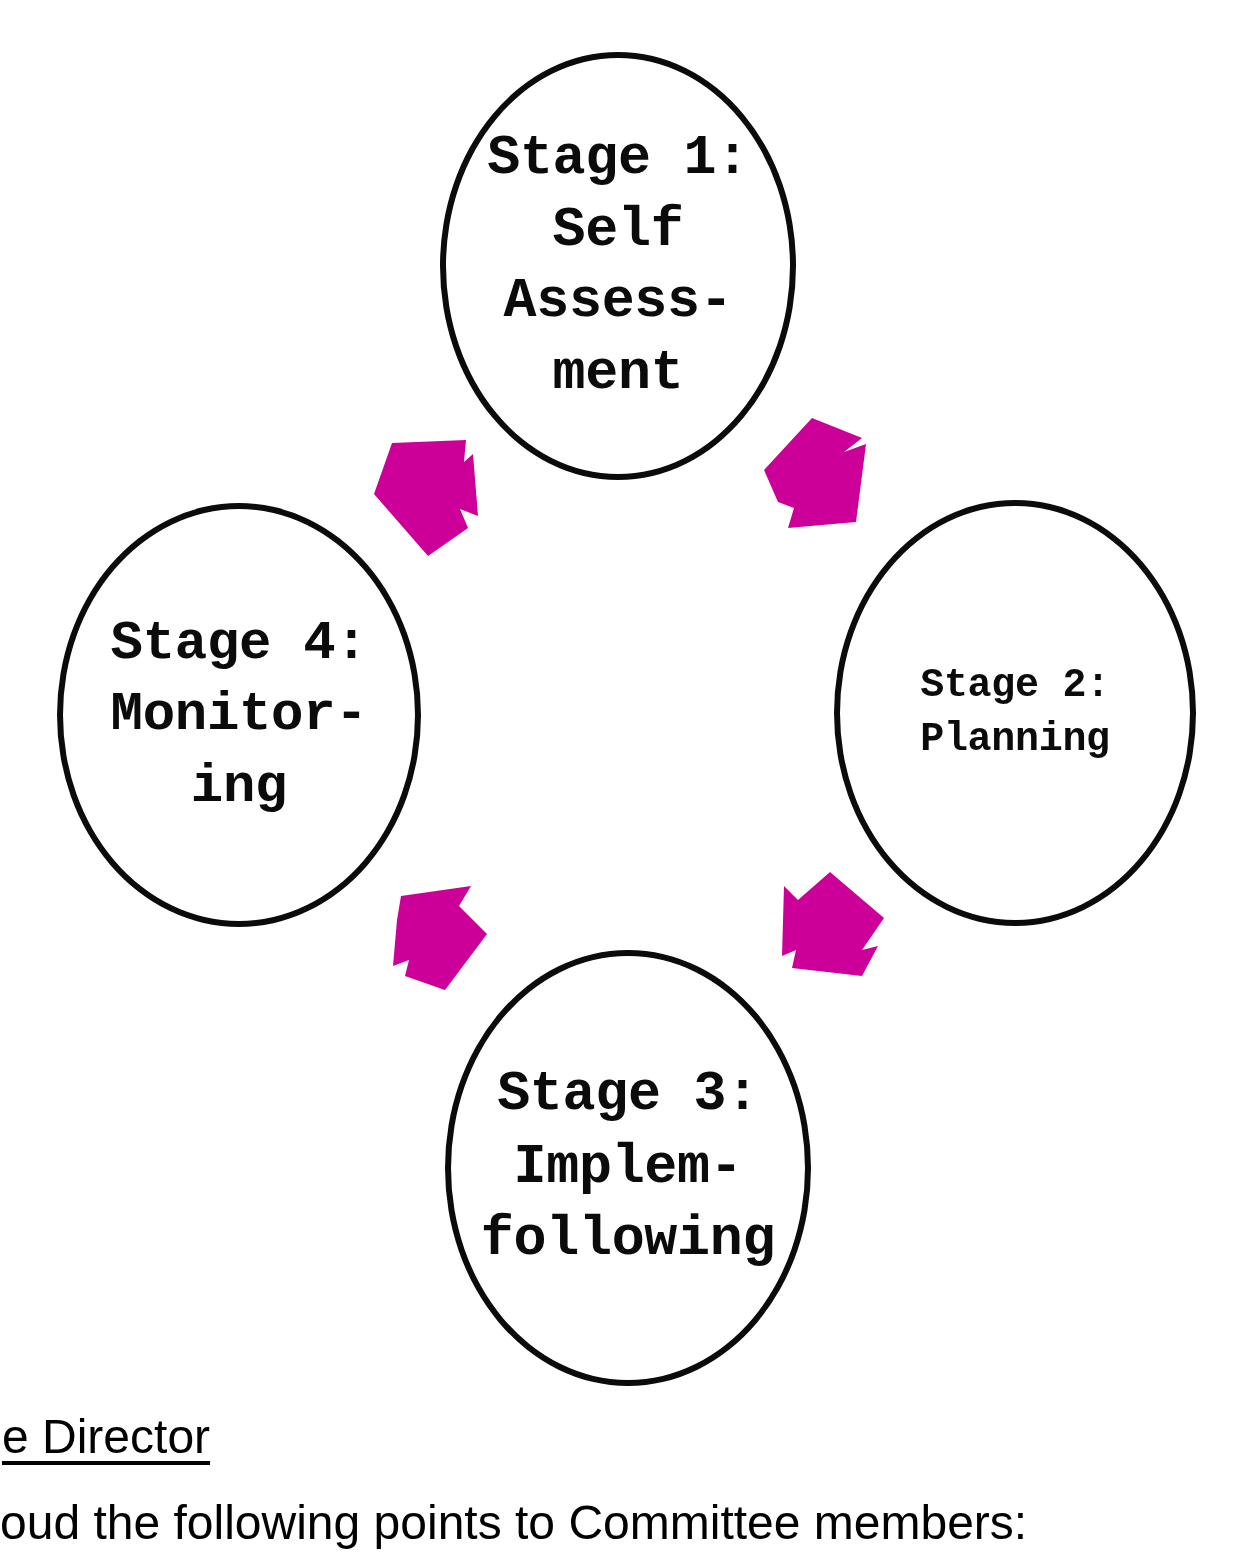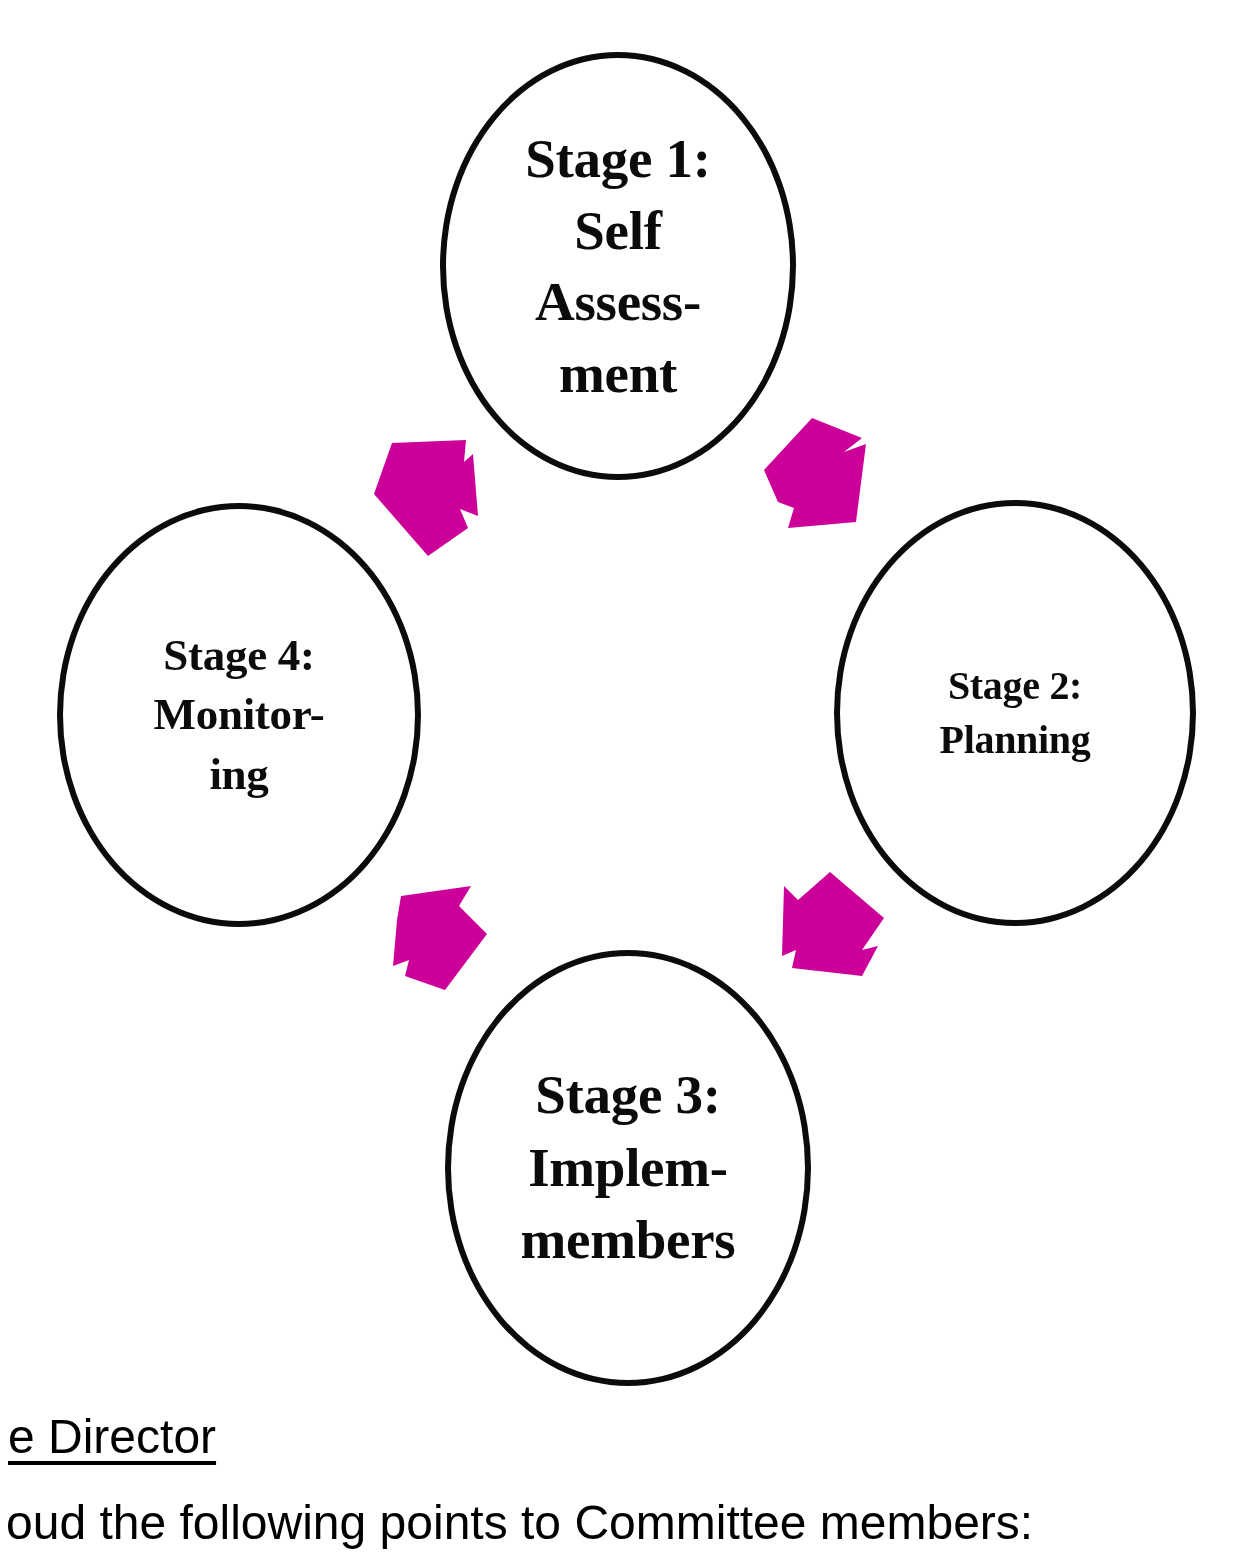--- a/index.html
+++ b/index.html
@@ -40,57 +40,57 @@
     background: #ffffff;
     display: flex;
     align-items: center;
     justify-content: center;
     text-align: center;
   }
 
   .stage-label {
     display: block;
     color: #0b0b0b;
-    font-family: Liberation Serif, serif;
+    font-family: Liberation Mono, monospace;
     font-weight: bold;
     font-size: 56px;
     line-height: 1.32;
     letter-spacing: -0.3px;
     white-space: pre-line;
     padding: 0 10px;
   }
 
   
   #node-stage-1 { left: 440px; top: 52px;  width: 356px; height: 428px; }
   #node-stage-2 { left: 834px; top: 500px; width: 362px; height: 426px; }
   #node-stage-3 { left: 445px; top: 950px; width: 366px; height: 436px; }
   #node-stage-4 { left: 57px;  top: 503px; width: 364px; height: 424px; }
 
   #node-stage-1 .stage-label { font-size: 55px; line-height: 1.30; }
   #node-stage-2 .stage-label { font-size: 40px; line-height: 1.34; }
   #node-stage-3 .stage-label { font-size: 55px; line-height: 1.32; }
-  #node-stage-4 .stage-label { font-size: 45px; line-height: 1.32; }
+  #node-stage-4 .stage-label { font-size: 54px; line-height: 1.32; }
 
   
   .cycle-arrow {
     position: absolute;
     width: 130px;
     height: 140px;
   }
   .cycle-arrow svg { display: block; width: 100%; height: 100%; }
 
   #arrow-4-to-1 { left: 368px; top: 416px; }
   #arrow-1-to-2 { left: 756px; top: 404px; }
   #arrow-2-to-3 { left: 766px; top: 866px; }
   #arrow-3-to-4 { left: 375px; top: 868px; }
 
   
   #bottom-text {
     position: absolute;
-    left: 16px;
+    left: 10px;
     top: 1404px;
     width: 1038px;
     height: 152px;
     padding-left: 20px;
   }
 
   .body-line {
     position: absolute;
     color: #000000;
     font-family: "Liberation Sans", sans-serif;
@@ -128,21 +128,21 @@
     </div>
 
     <div class="stage-node" id="node-stage-2" style="border-color: rgb(11, 11, 11);">
       <span class="stage-label">Stage 2:
 Planning</span>
     </div>
 
     <div class="stage-node" id="node-stage-3" style="border-color: rgb(11, 11, 11);">
       <span class="stage-label">Stage 3:
 Implem-
-members</span>
+following</span>
     </div>
 
     <div class="stage-node" id="node-stage-4" style="border-color: rgb(11, 11, 11);">
       <span class="stage-label">Stage 4:
 Monitor-
 ing</span>
     </div>
 
     <div class="cycle-arrow" id="arrow-4-to-1">
       <svg viewBox="0 0 130 140" xmlns="http://www.w3.org/2000/svg" aria-hidden="true">

